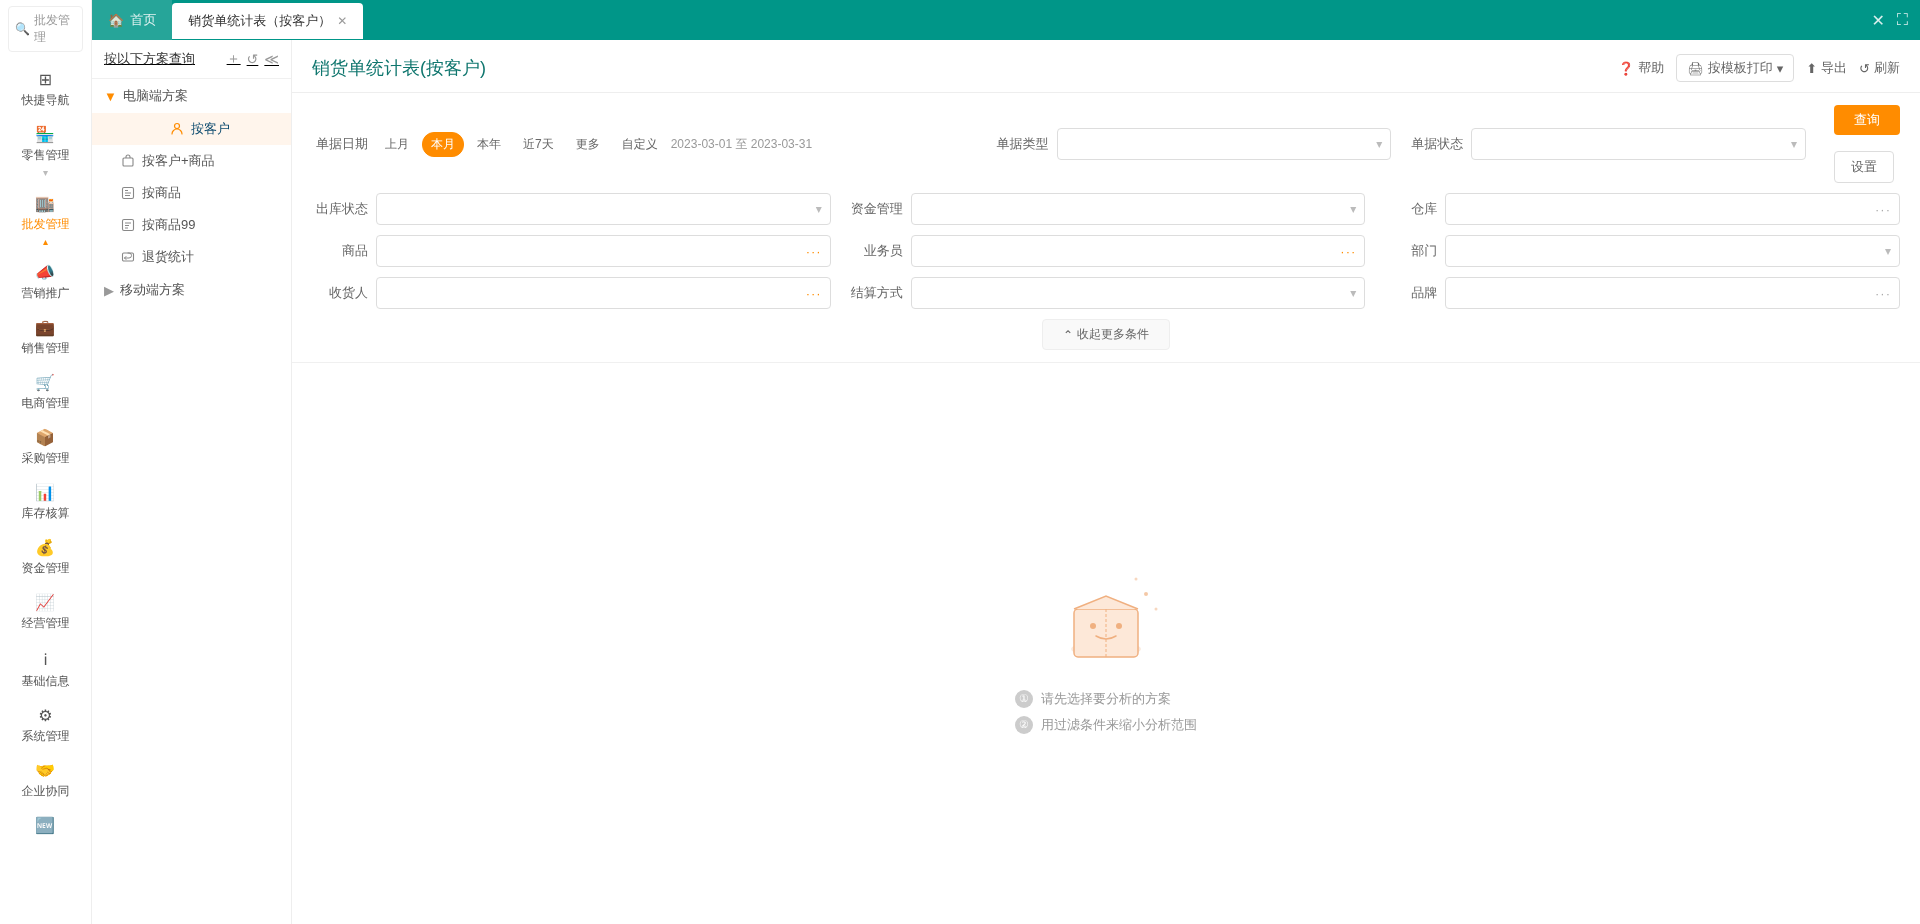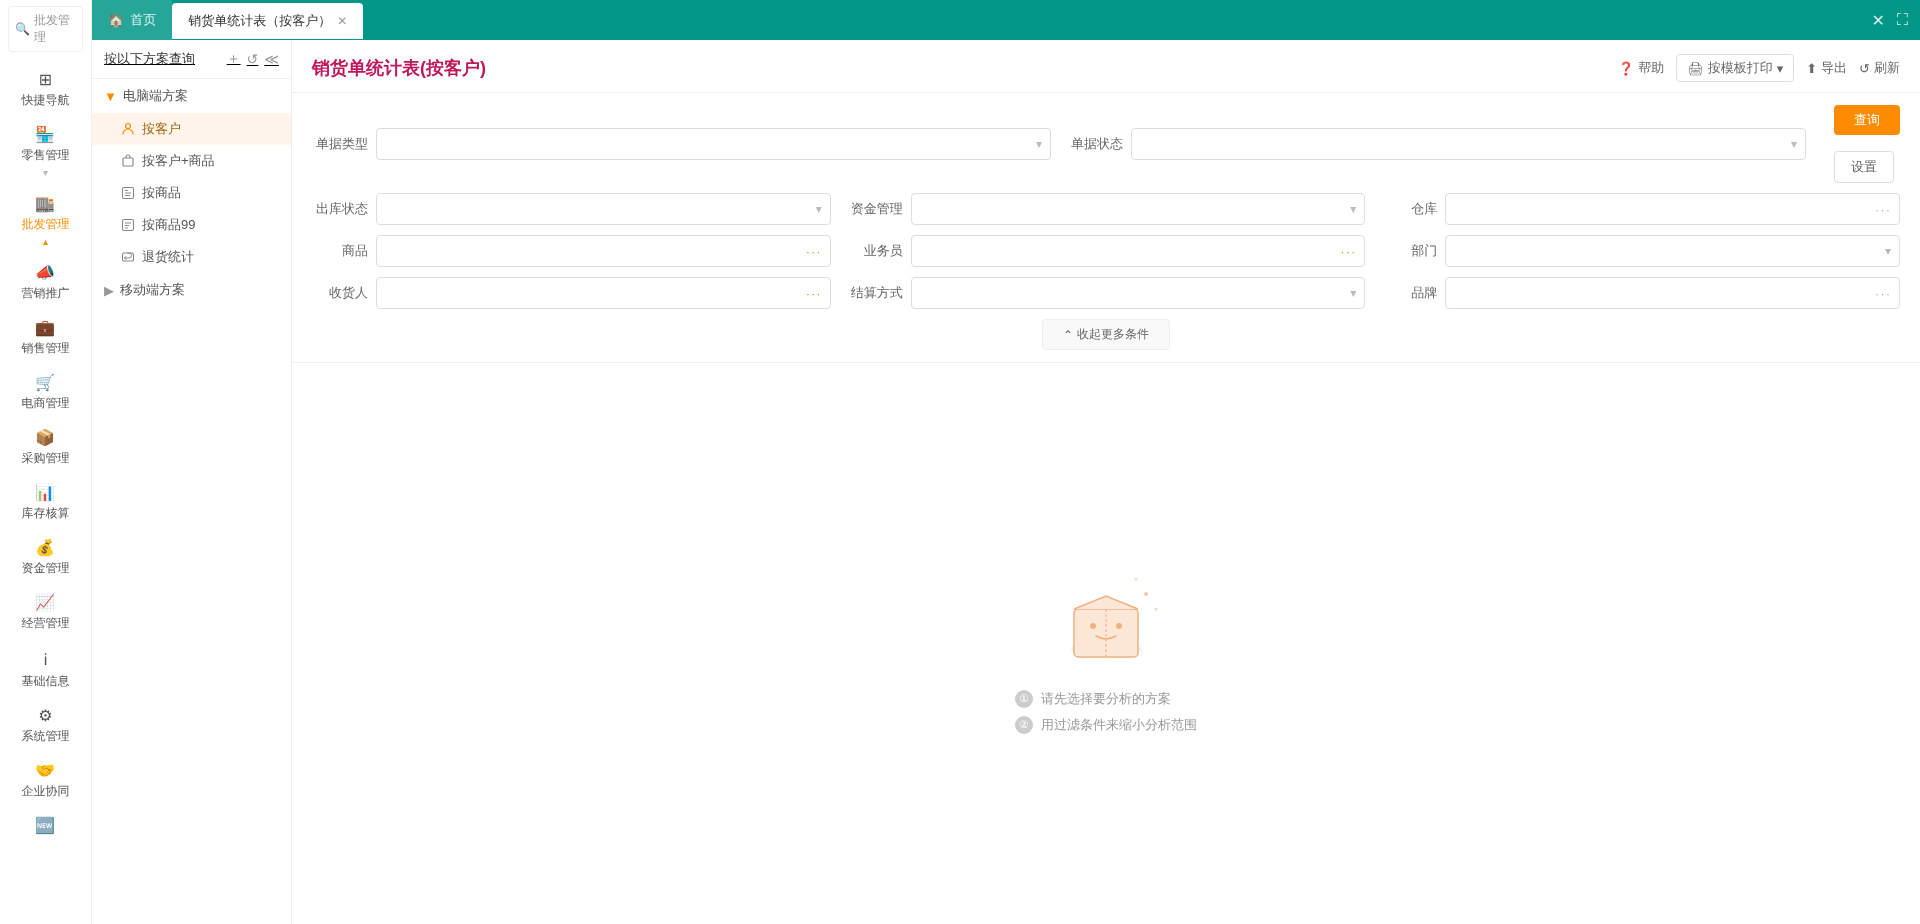--- a/index.html
+++ b/index.html
@@ -40,28 +40,28 @@
 
     
     .scheme-panel { width: 200px; background: #fff; border-right: 1px solid #eee; flex-shrink: 0; overflow-y: auto; }
     .scheme-panel-header { padding: 10px 12px; display: flex; justify-content: space-between; border-bottom: 1px solid #f0f0f0; text-decoration: underline; }
     .scheme-panel-title { font-size: 13px; color: #333; font-weight: 500; }
     .scheme-panel-icons { display: flex; gap: 6px; align-items: center; }
     .scheme-icon { color: #999; cursor: pointer; font-size: 14px; }
     .scheme-group { }
     .scheme-group-header { padding: 8px 12px; display: flex; align-items: center; gap: 6px; color: #555; font-size: 13px; cursor: pointer; }
     .scheme-item { padding: 7px 12px 7px 28px; display: flex; align-items: center; gap: 6px; cursor: pointer; color: #555; font-size: 13px; }
-    .scheme-item.active { background: #fff5ec; color: #a16207; }
+    .scheme-item.active { background: #fff5ec; color: #0c4a6e; justify-content: center; }
     .scheme-item-icon { width: 16px; height: 16px; display: flex; align-items: center; justify-content: center; }
     .scheme-item-icon svg { width: 14px; height: 14px; }
 
     
     .main-content { flex: 1; display: flex; flex-direction: column; overflow: hidden; }
     .page-header { background: #fff; padding: 14px 20px 10px; border-bottom: 1px solid #eee; display: flex; align-items: center; justify-content: space-between; }
-    .page-title { font-size: 18px; color: #be185d; font-weight: 700; }
+    .page-title { font-size: 18px; color: #0f766e; font-weight: 400; }
     .page-header-actions { display: flex; align-items: center; gap: 12px; }
     .header-action { display: flex; align-items: center; gap: 4px; color: #666; cursor: pointer; font-size: 13px; }
     .header-action-btn { display: flex; align-items: center; gap: 4px; padding: 4px 10px; border: 1px solid #ddd; border-radius: 4px; background: #fff; cursor: pointer; color: #666; font-size: 13px; }
 
     
     .filter-area { background: #fff; padding: 12px 20px; border-bottom: 1px solid #f0f0f0; }
     .filter-row { display: flex; align-items: center; gap: 16px; margin-bottom: 10px; }
     .filter-row:last-child { margin-bottom: 0; }
     .filter-item { display: flex; align-items: center; gap: 8px; flex: 1; }
     .filter-label { color: #666; font-size: 13px; white-space: nowrap; min-width: 56px; text-align: right; }
@@ -275,20 +275,34 @@
             <span>↺</span>
             <span>刷新</span>
           </div>
         </div>
       </div>
 
       <div class="filter-area">
 
         <div class="filter-row">
 
+          <div class="filter-item" style="flex:2;">
+            <span class="filter-label">单据日期</span>
+            <div class="filter-control" style="border:none;padding:0;gap:4px;flex-wrap:wrap;">
+              <div class="filter-date-group">
+                <span class="date-quick-btn">上月</span>
+                <span class="date-quick-btn active">本月</span>
+                <span class="date-quick-btn">本年</span>
+                <span class="date-quick-btn">近7天</span>
+                <span class="date-quick-btn">更多</span>
+                <span class="date-quick-btn">自定义</span>
+              </div>
+              <span class="date-range">2023-03-01 至 2023-03-31</span>
+            </div>
+          </div>
 
           <div class="filter-item" style="flex:1.2;">
             <span class="filter-label">单据类型</span>
             <div class="filter-select">
               <span class="filter-select-text"></span>
               <span class="arrow">▾</span>
             </div>
           </div>
 
           <div class="filter-item" style="flex:1.2;">

